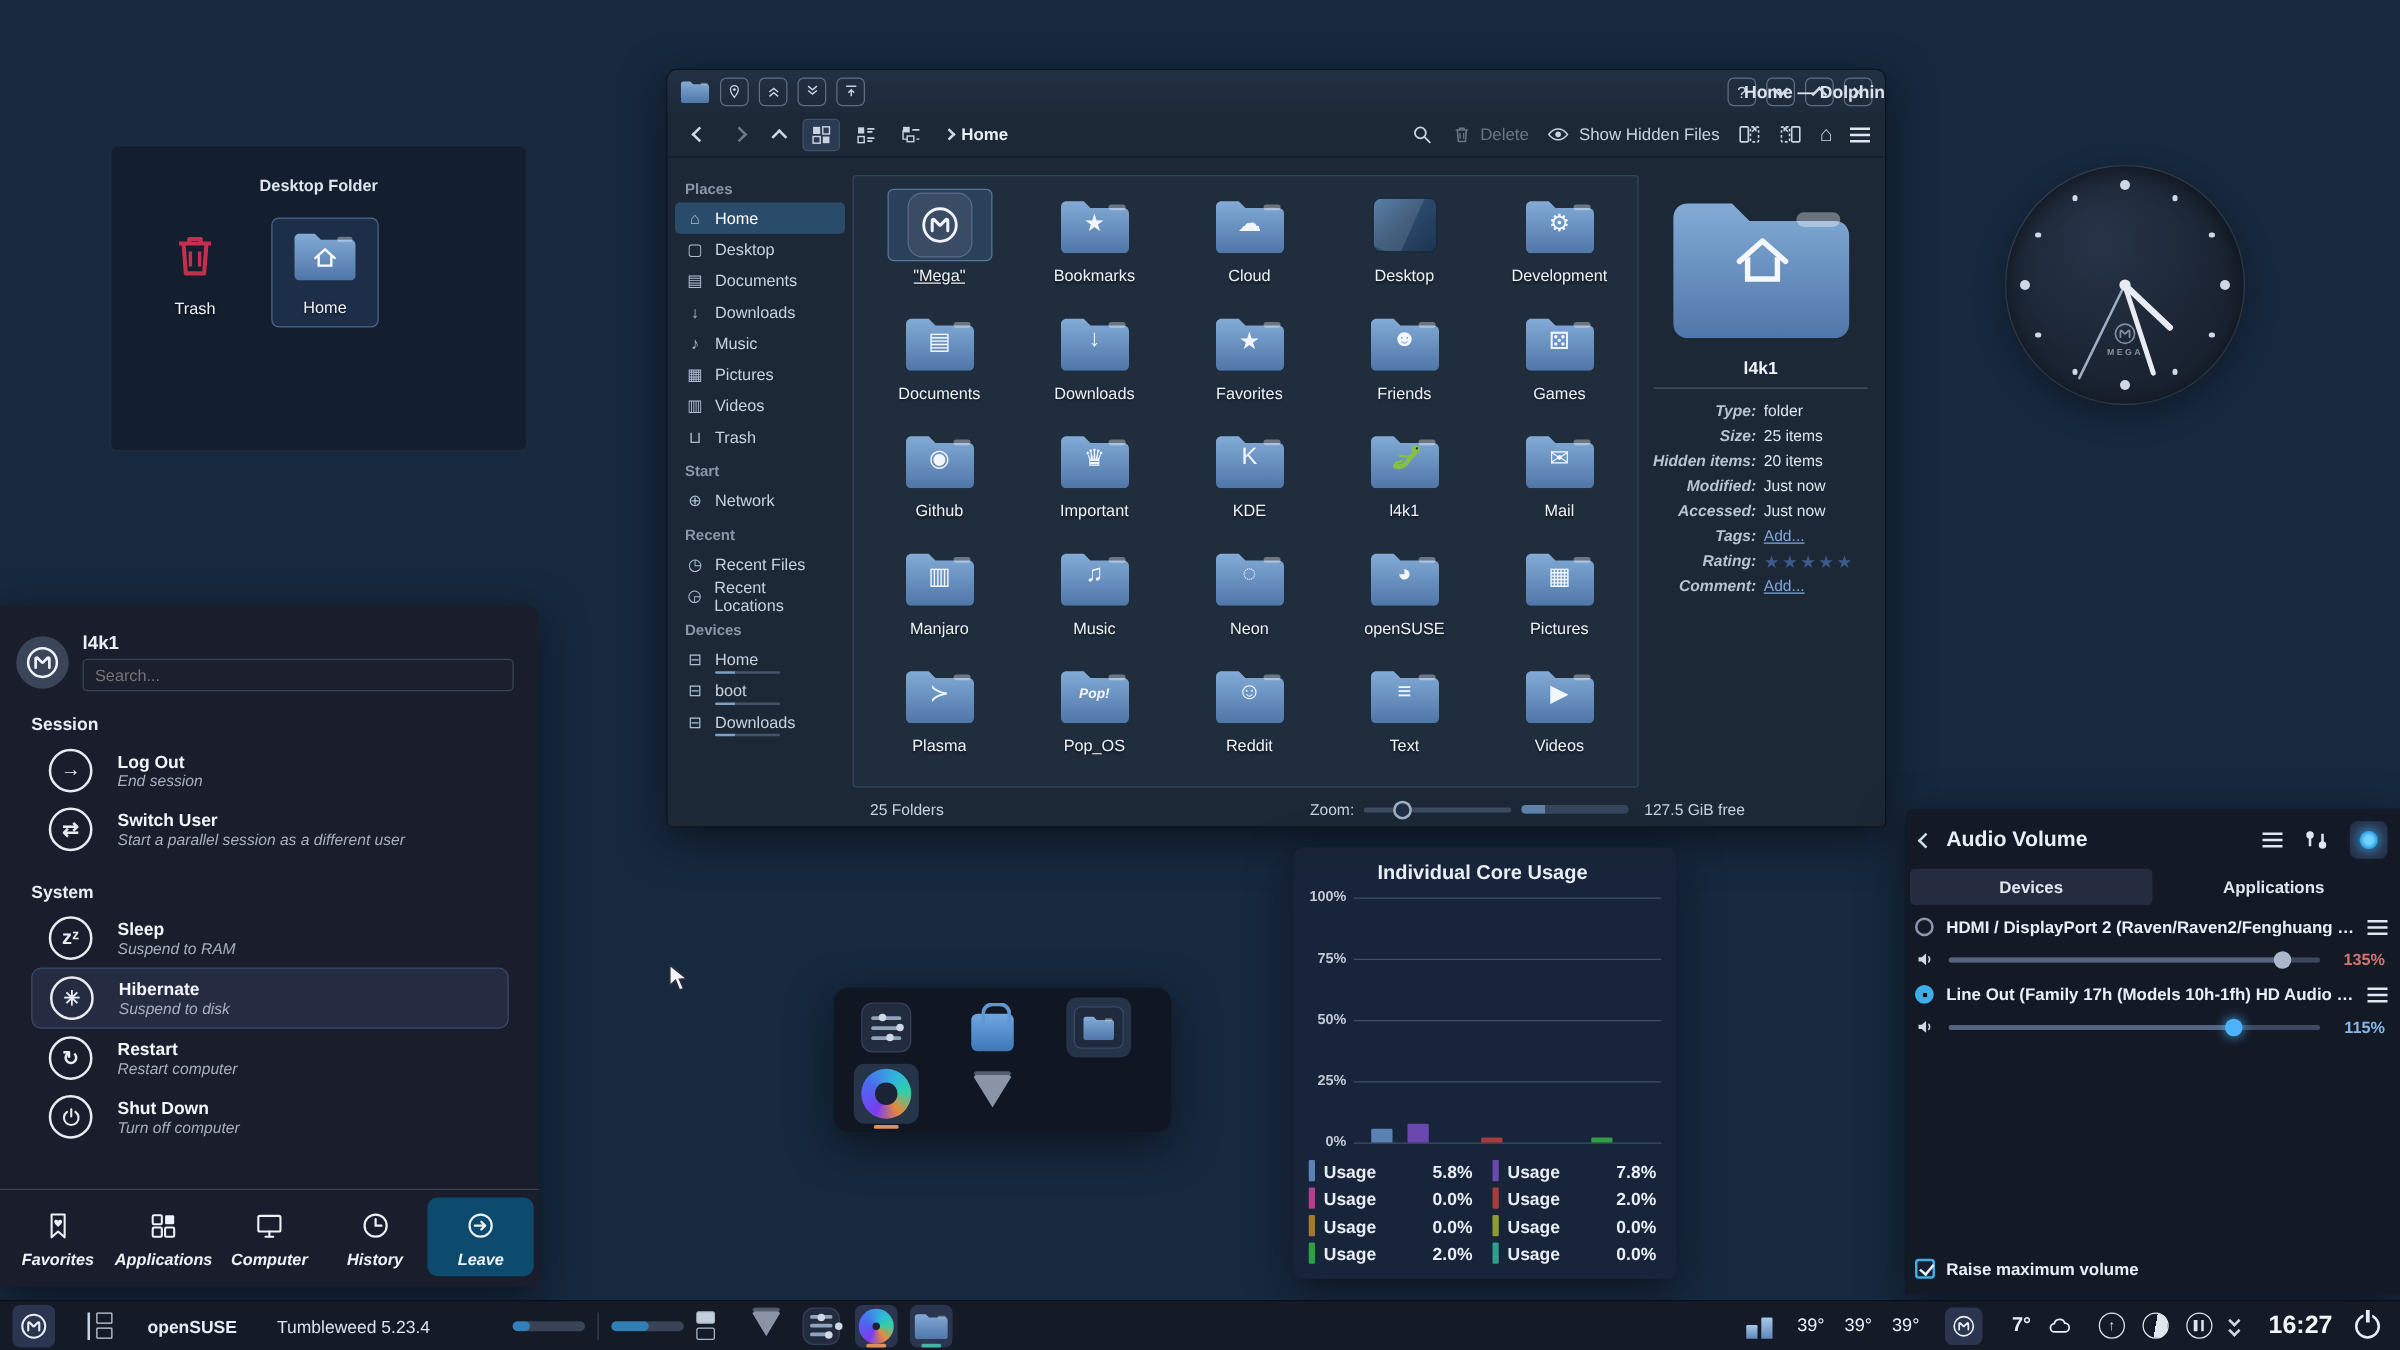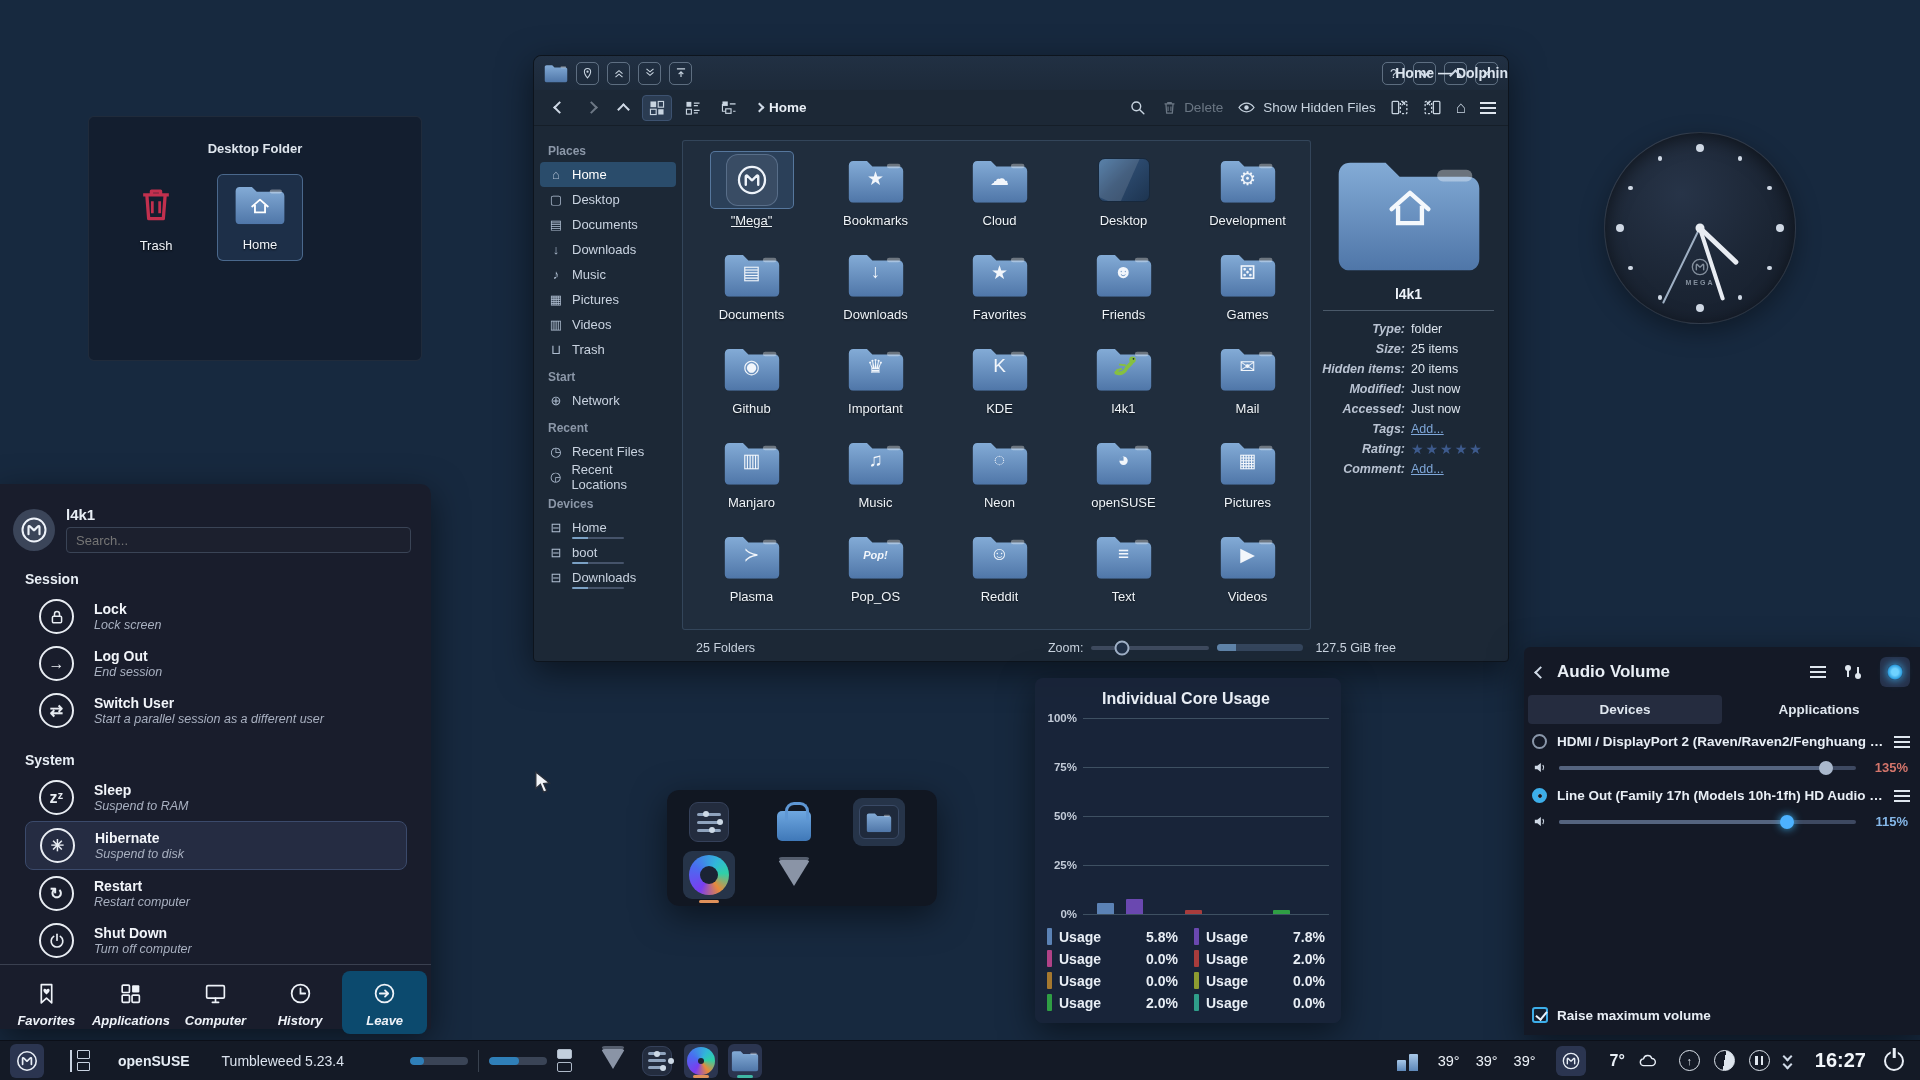--- a/index.html
+++ b/index.html
@@ -932,33 +932,20 @@
         </svg>
       </span>
     <div style="flex:1">
       <div class="l-user">l4k1</div>
       <input class="l-search" placeholder="Search..." style="">
     </div>
   </div>
   <div class="l-sec">
     <div class="l-sec-title">Session</div>
     <div>
-      <div class="l-item t-lock">
-        <span class="mi-circle">
-
-          <svg class="mi-lock" viewBox="0 0 24 24">
-              <use href="#i-lock"></use>
-            </svg>
-
-        </span>
-        <span>
-            <div class="tt">Lock</div>
-            <div class="st">Lock screen</div>
-          </span>
-      </div>
 
       <div class="l-item">
         <span class="mi-circle">
           <span class="mi-g">→</span>
 
         </span>
         <span>
             <div class="tt">Log Out</div>
             <div class="st">End session</div>
           </span>

